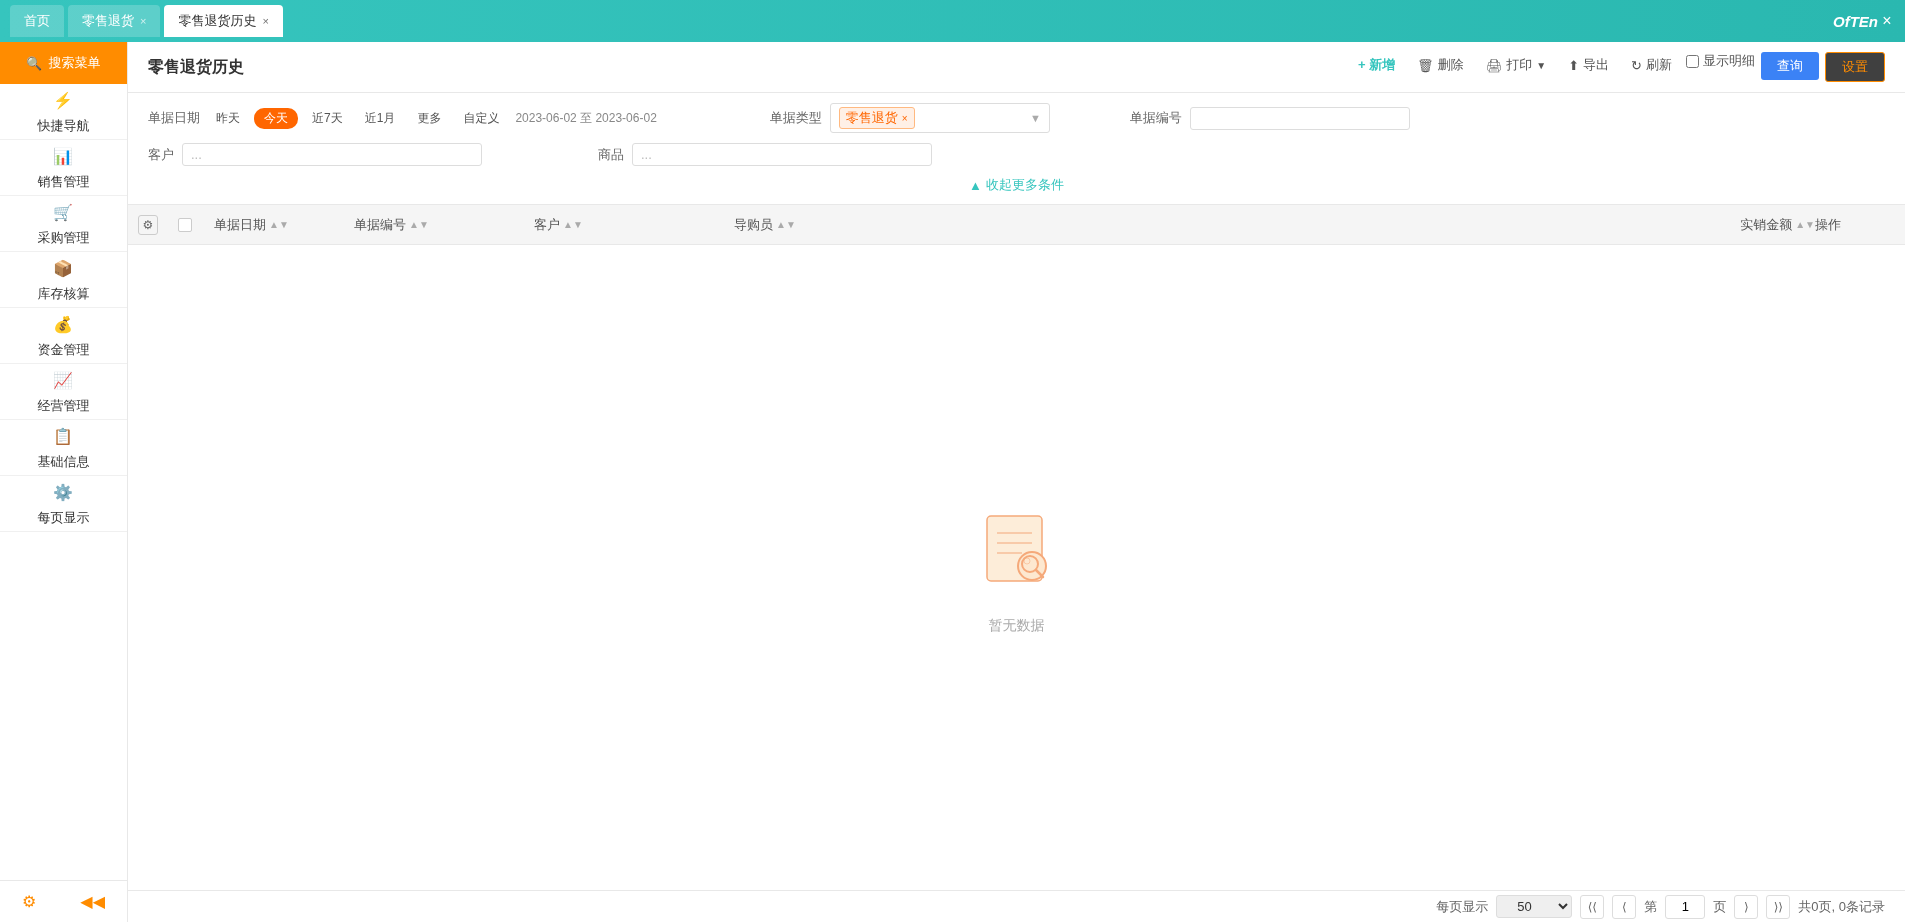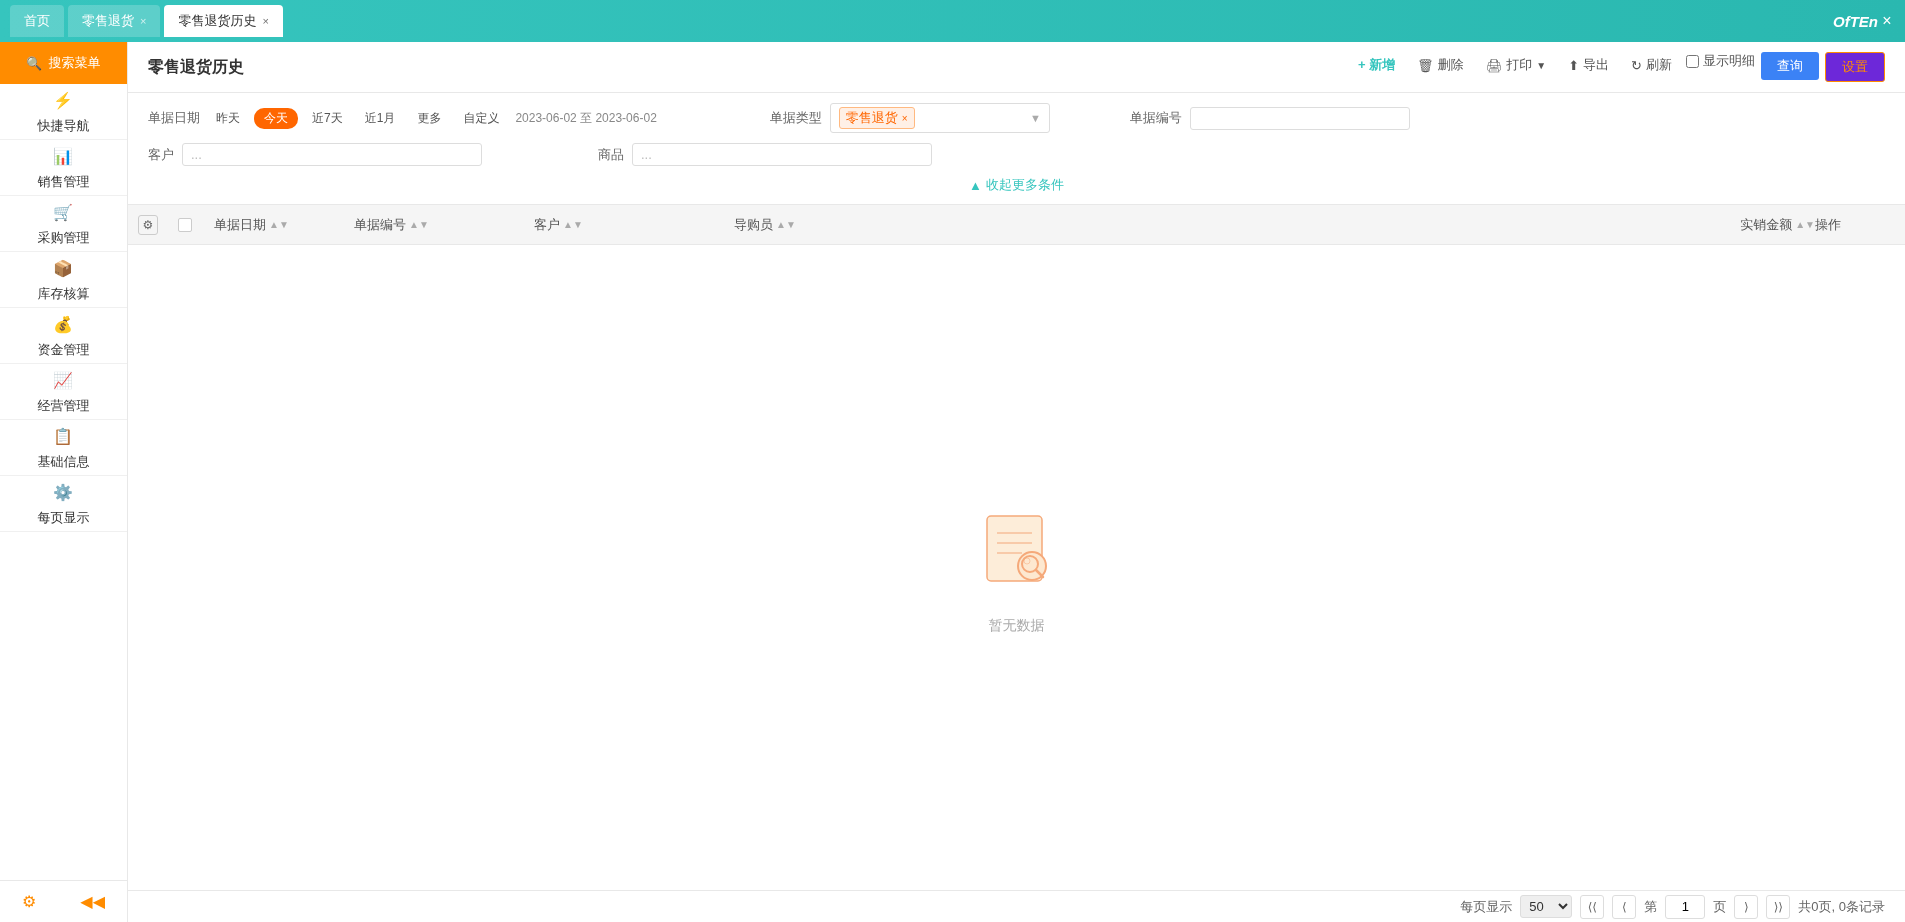--- a/index.html
+++ b/index.html
@@ -169,21 +169,21 @@
     .btn-primary {
       background: #3b82f6;
       color: #fff;
       border: none;
       border-radius: 3px;
       padding: 5px 16px;
       cursor: pointer;
       font-size: 13px;
     }
     .btn-secondary {
-      background: #6d28d9;
+      background: #404040;
       color: #ff8c00;
       border: 1px solid #ff8c00;
       border-radius: 3px;
       padding: 5px 16px;
       cursor: pointer;
       font-size: 13px;
     }
     .display-switch {
       display: flex;
       align-items: center;
@@ -379,21 +379,21 @@
       gap: 8px;
       flex-shrink: 0;
     }
     .pagination-text {
       font-size: 13px;
       color: #666;
     }
     .page-size-select {
       border: 1px solid #ddd;
       border-radius: 3px;
-      padding: 2px 4px;
+      padding: 2px 16px;
       font-size: 13px;
       color: #333;
     }
     .page-nav-btn {
       width: 24px;
       height: 24px;
       border: 1px solid #ddd;
       border-radius: 3px;
       background: #fff;
       cursor: pointer;

